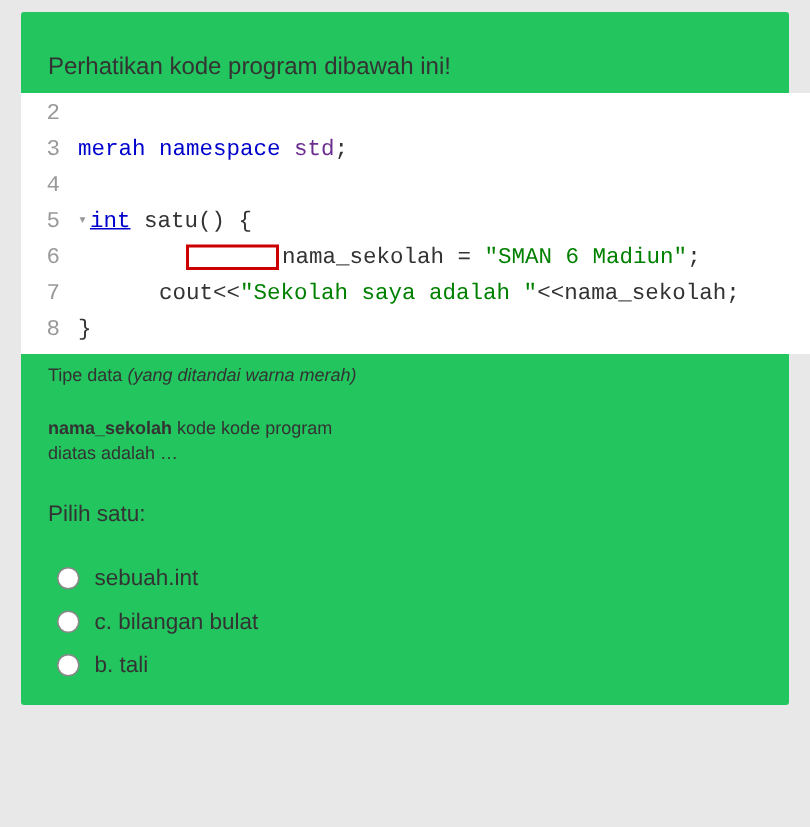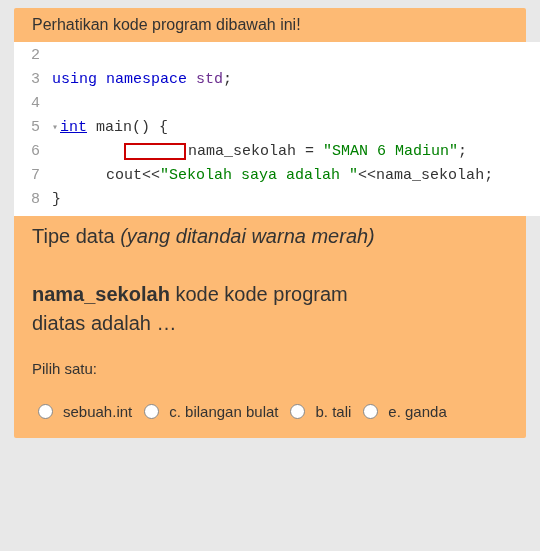--- a/index.html
+++ b/index.html
@@ -8,23 +8,23 @@
       box-sizing: border-box;
     }
     body {
       font-family: Arial, Helvetica, sans-serif;
       background: #e8e8e8;
       width: 540px;
       height: 551px;
       overflow: hidden;
     }
     .question-container {
-      background: #fdba74;
+      background: #22c55e;
       margin: 8px 14px;
-      padding: 8px 18px 18px 18px;
+      padding: 28px 18px 18px 18px;
       border-radius: 2px;
     }
     .question-title {
       font-size: 16px;
       color: #333;
       margin-bottom: 8px;
       font-weight: 400;
     }
     .code-block {
       background: #ffffff;
@@ -72,39 +72,39 @@
       vertical-align: middle;
       margin-right: 2px;
       background: #fff;
     }
     .ident { color: #333; }
     .op { color: #333; }
     .string { color: #008000; }
     .punct { color: #333; }
     .question-text {
       margin-top: 6px;
-      font-size: 20px;
+      font-size: 12px;
       color: #333;
       line-height: 1.45;
     }
     .question-text .italic {
       font-style: italic;
     }
     .question-text .bold {
       font-weight: 700;
     }
     .pilih-label {
       margin-top: 22px;
       font-size: 15px;
       color: #333;
       margin-bottom: 26px;
     }
     .options {
       display: flex;
-      flex-direction: row;
+      flex-direction: column;
       gap: 12px;
       padding-left: 6px;
     }
     .option-row {
       display: flex;
       align-items: center;
       gap: 10px;
       cursor: pointer;
     }
     .radio {
@@ -126,28 +126,28 @@
 <div class="question-container">
 
   <div class="question-title">Perhatikan kode program dibawah ini!</div>
 
   <div class="code-block">
     <div class="code-line">
       <span class="line-num">2</span>
     </div>
     <div class="code-line">
       <span class="line-num">3</span>
-      <span class="code-content"><span class="keyword">using</span><span class="keyword"> namespace</span><span class="ns-std"> std</span><span class="punct">;</span></span>
+      <span class="code-content"><span class="keyword">merah</span><span class="keyword"> namespace</span><span class="ns-std"> std</span><span class="punct">;</span></span>
     </div>
     <div class="code-line">
       <span class="line-num">4</span>
       <span class="code-content"> </span>
     </div>
     <div class="code-line">
-      <span class="line-num">5</span><span class="gutter-marker">▾</span><span class="code-content"><span class="type">int</span><span class="func-name"> main() </span><span class="punct">{</span></span>
+      <span class="line-num">5</span><span class="gutter-marker">▾</span><span class="code-content"><span class="type">int</span><span class="func-name"> satu() </span><span class="punct">{</span></span>
     </div>
     <div class="code-line">
       <span class="line-num">6</span>
       <span class="code-content"><span>        </span><span class="red-box"></span><span class="ident">nama_sekolah </span><span class="op">= </span><span class="string">"SMAN 6 Madiun"</span><span class="punct">;</span></span>
     </div>
     <div class="code-line">
       <span class="line-num">7</span>
       <span class="code-content"><span>      </span><span class="ident">cout</span><span class="op">&lt;&lt;</span><span class="string">"Sekolah saya adalah "</span><span class="op">&lt;&lt;</span><span class="ident">nama_sekolah</span><span class="punct">;</span></span>
     </div>
     <div class="code-line">
@@ -171,19 +171,15 @@
       <span class="option-label">sebuah.int</span>
     </div>
     <div class="option-row">
       <div class="radio"></div>
       <span class="option-label">c. bilangan bulat</span>
     </div>
     <div class="option-row">
       <div class="radio"></div>
       <span class="option-label">b. tali</span>
     </div>
-    <div class="option-row">
-      <div class="radio"></div>
-      <span class="option-label">e. ganda</span>
-    </div>
   </div>
 
 </div>
 
 </body></html>

